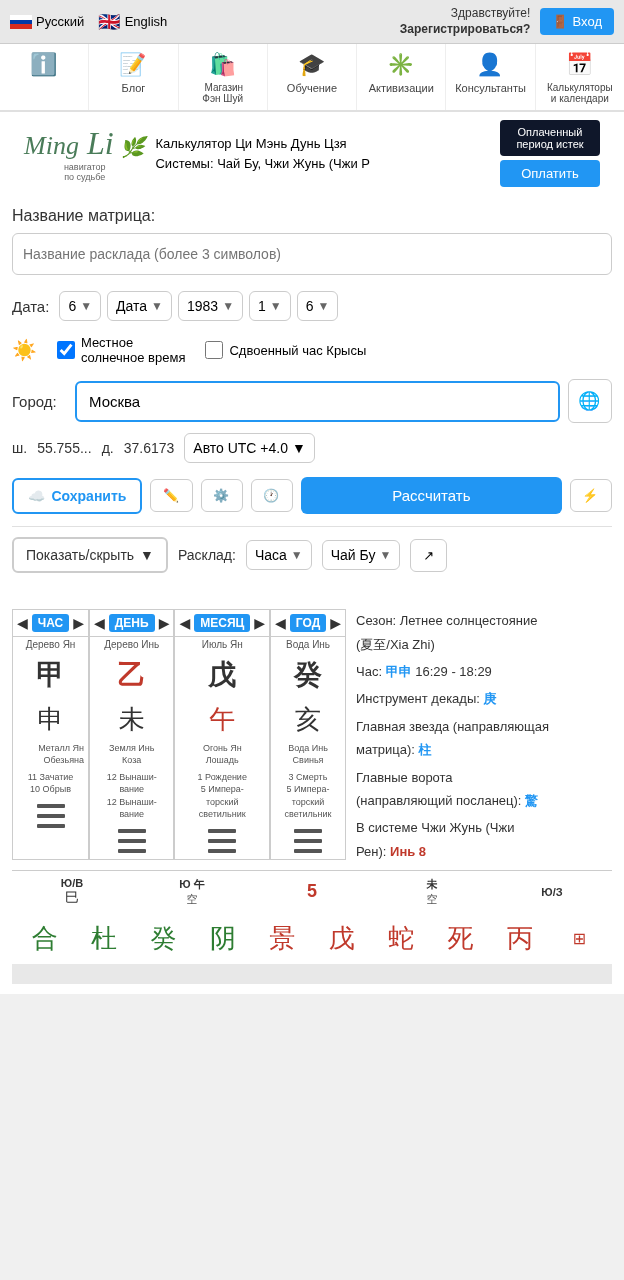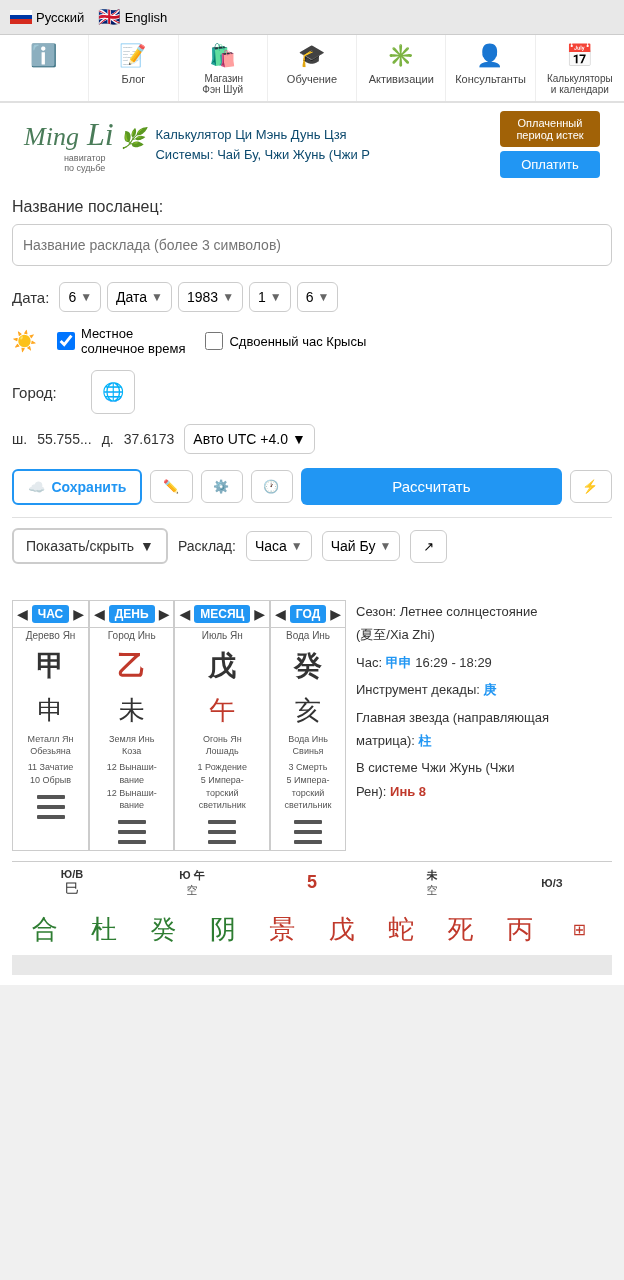--- a/index.html
+++ b/index.html
@@ -66,23 +66,23 @@
       background: #fff;
       display: flex;
       align-items: center;
       padding: 8px 24px;
       gap: 10px;
       position: relative;
     }
     .logo-area { min-width: 120px; }
     .logo-text { font-size: 28px; font-style: italic; color: #4a7c59; font-family: Georgia, serif; }
     .logo-sub { font-size: 9px; color: #666; text-align: center; }
-    .header-title { font-size: 13px; color: #0c4a6e; line-height: 1.5; flex: 1; }
+    .header-title { font-size: 13px; color: #000000; line-height: 1.5; flex: 1; }
     .payment-badge {
-      background: #a16207;
+      background: #0f172a;
       color: white;
       font-size: 11px;
       padding: 6px 10px;
       border-radius: 4px;
       text-align: center;
       min-width: 100px;
     }
     .pay-btn {
       background: #2196F3;
       color: white;
@@ -154,21 +154,21 @@
       gap: 6px;
       font-size: 13px;
     }
     .checkbox-item input { width: 18px; height: 18px; cursor: pointer; }
     .sun-icon { color: #f5a623; font-size: 20px; }
 
     
     .city-row {
       display: flex;
       align-items: center;
-      gap: 24px;
+      gap: 8px;
       margin-bottom: 10px;
     }
     .city-label { font-size: 15px; color: #333; min-width: 55px; }
     .city-input {
       flex: 1;
       border: 2px solid #2196F3;
       border-radius: 6px;
       padding: 10px 12px;
       font-size: 15px;
     }
@@ -427,20 +427,30 @@
   <div class="top-bar-left">
     <div class="lang-item">
       <span class="flag flag-ru"></span>
       <span>Русский</span>
     </div>
     <div class="lang-item">
       <span style="font-size:18px;">🇬🇧</span>
       <span>English</span>
     </div>
   </div>
+  <div class="top-bar-right">
+    <div class="register-text">
+      <span>Здравствуйте!</span><br>
+      <strong>Зарегистрироваться?</strong>
+    </div>
+    <button class="login-btn">
+      <span>🚪</span>
+      <span>Вход</span>
+    </button>
+  </div>
 </div>
 
 <div class="nav-bar">
   <div class="nav-item">
     <span class="nav-icon">ℹ️</span>
     <span></span>
   </div>
   <div class="nav-item">
     <span class="nav-icon">📝</span>
     <span>Блог</span>
@@ -481,21 +491,21 @@
   </div>
   <div>
     <div class="payment-badge" style="white-space:pre-line;">Оплаченный
 период истек</div>
     <button class="pay-btn">Оплатить</button>
   </div>
 </div>
 
 <div class="main">
 
-  <div class="section-label">Название посланец:</div>
+  <div class="section-label">Название матрица:</div>
   <input class="input-field" type="text" placeholder="Название расклада (более 3 символов)" style="">
 
   
   <div class="date-row">
     <span class="date-label">Дата:</span>
     <div class="select-wrap">
       <span>6</span>
       <span class="chevron">▼</span>
     </div>
     <div class="select-wrap">
@@ -526,20 +536,21 @@
     </div>
     <div class="checkbox-item">
       <input type="checkbox" style="">
       <span>Сдвоенный час Крысы</span>
     </div>
   </div>
 
   
   <div class="city-row">
     <span class="city-label">Город:</span>
+    <input class="city-input" type="text" value="Москва" style="">
     <button class="globe-btn">🌐</button>
   </div>
 
   
   <div class="coords-row">
     <span class="coord-text">ш.</span>
     <span class="coord-text">55.755...</span>
     <span class="coord-text">д.</span>
     <span class="coord-text">37.6173</span>
     <div class="utc-select">
@@ -595,41 +606,41 @@
           <div class="cal-header">
             <span class="cal-nav">◀</span>
             <span class="cal-title">ЧАС</span>
             <span class="cal-nav">▶</span>
           </div>
           <div class="cal-element-row">
             <span>Дерево Ян</span>
           </div>
           <div class="cal-char black">甲</div>
           <div class="cal-sub-char" style="color:#333;">申</div>
-          <div class="cal-label-row" style="white-space:pre-line;">Металл Ян
+          <div class="cal-label-row" style="white-space:pre-line;text-align:right;">Металл Ян
 Обезьяна</div>
           <div class="cal-numbers" style="white-space:pre-line;">11 Зачатие
 10 Обрыв</div>
           <div class="cal-icon-row">
             <div class="cal-lines">
                 <div class="cal-line"></div>
                 <div class="cal-line"></div>
                 <div class="cal-line"></div>
               </div>
           </div>
         </div>
 
         <div class="cal-col">
           <div class="cal-header">
             <span class="cal-nav">◀</span>
             <span class="cal-title">ДЕНЬ</span>
             <span class="cal-nav">▶</span>
           </div>
           <div class="cal-element-row">
-            <span>Город Инь</span>
+            <span>Дерево Инь</span>
           </div>
           <div class="cal-char red">乙</div>
           <div class="cal-sub-char" style="color:#333;">未</div>
           <div class="cal-label-row" style="white-space:pre-line;">Земля Инь
 Коза</div>
           <div class="cal-numbers" style="white-space:pre-line;">12 Вынаши-
 вание
 12 Вынаши-
 вание</div>
           <div class="cal-icon-row">
@@ -703,20 +714,23 @@
       <div class="info-row">
         Час: <span class="info-blue">甲申</span> 16:29 - 18:29
       </div>
       <div class="info-row">
         Инструмент декады: <span class="info-blue">庚</span>
       </div>
       <div class="info-row">
         Главная звезда (направляющая<br>матрица): <span class="info-blue">柱</span>
       </div>
       <div class="info-row">
+        Главные ворота<br>(направляющий посланец): <span class="info-blue">驚</span>
+      </div>
+      <div class="info-row">
         В системе Чжи Жунь (Чжи<br>Рен): <span class="info-highlight">Инь 8</span>
       </div>
     </div>
   </div>
 
   <div class="compass-row">
     <div class="compass-item">
       <div class="compass-dir">Ю/В</div>
       <div class="compass-char">巳</div>
     </div>

